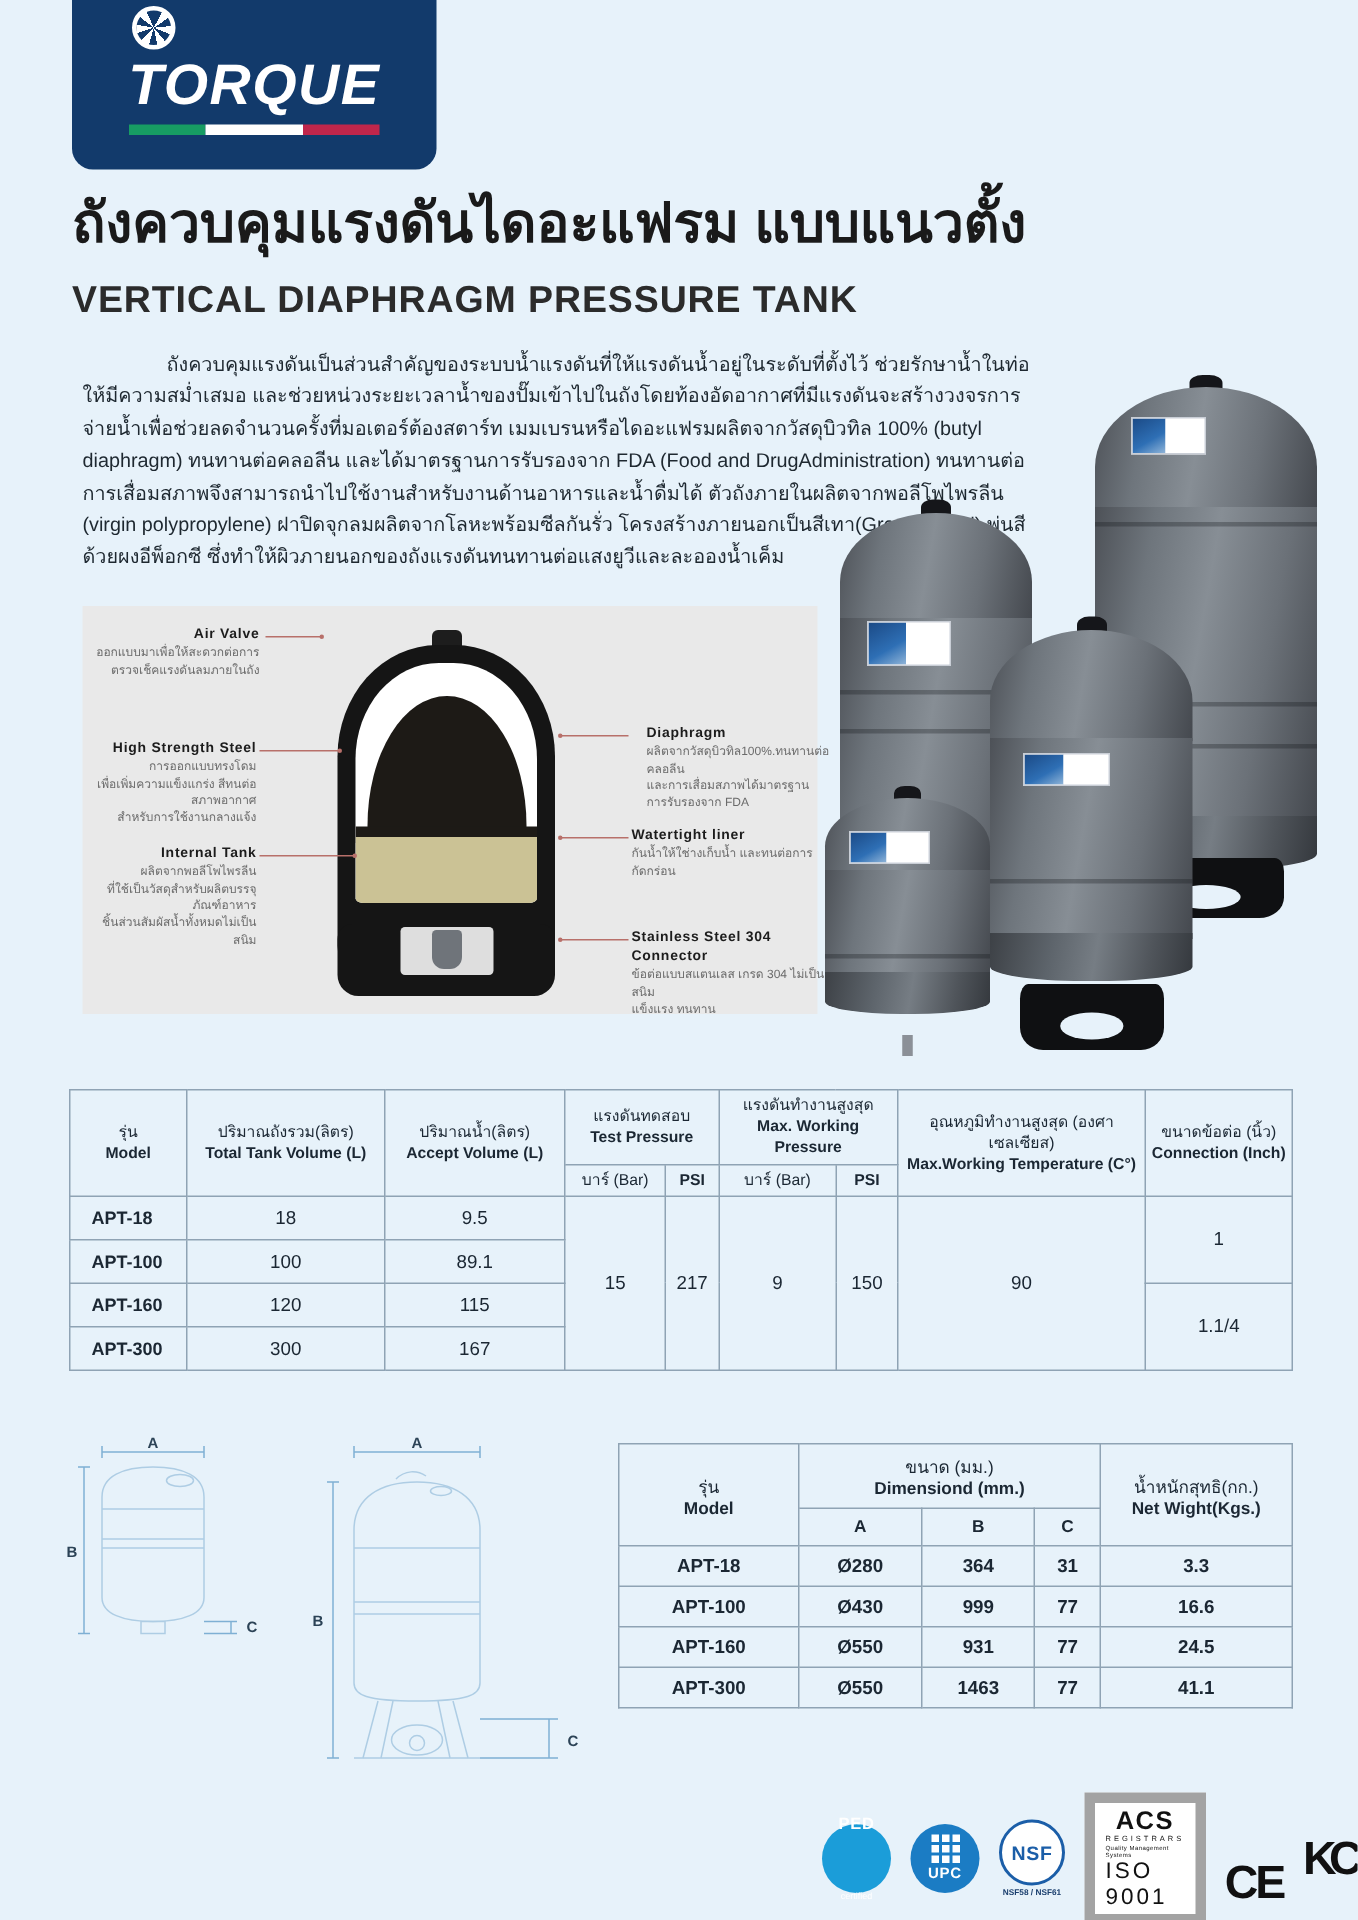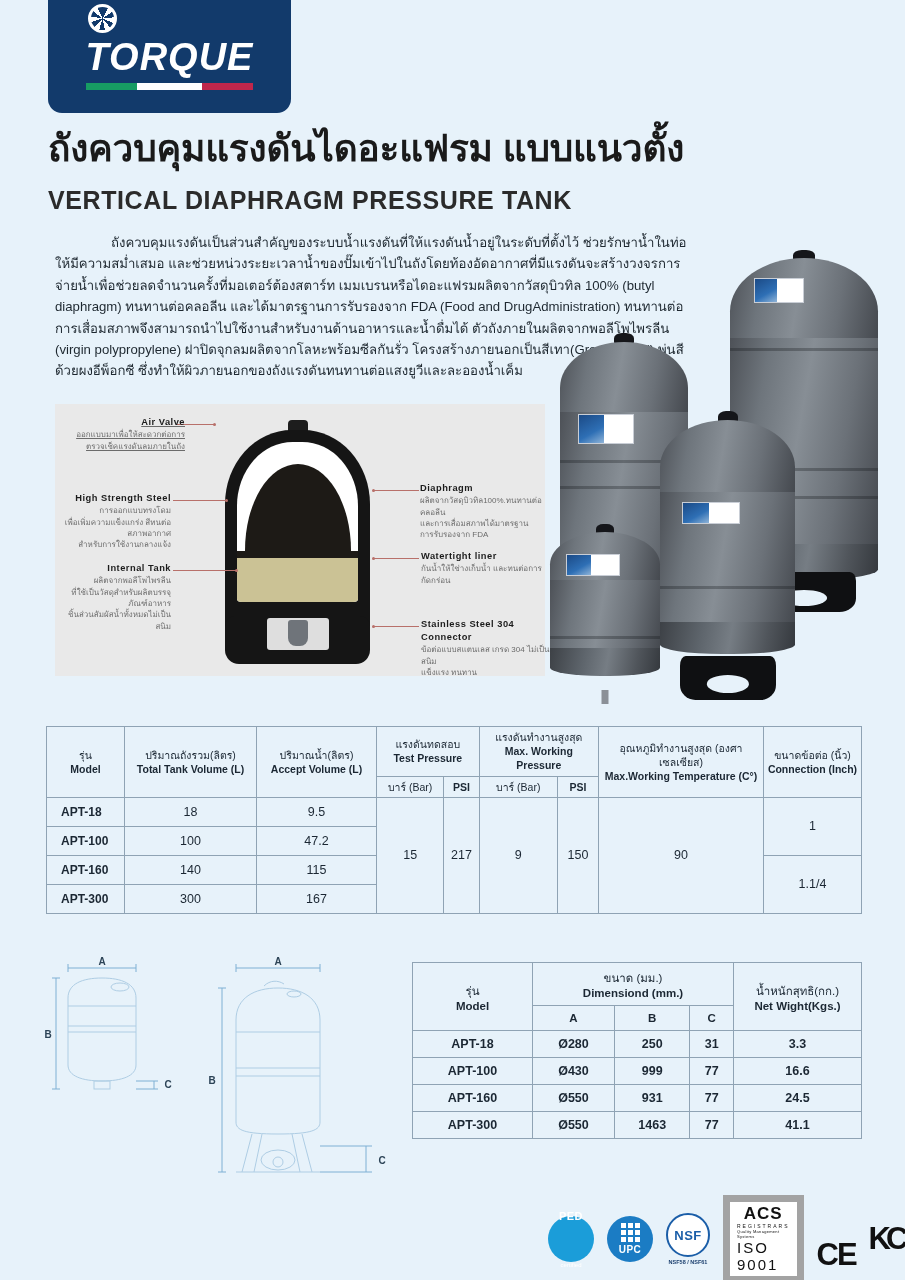--- a/index.html
+++ b/index.html
@@ -325,39 +325,39 @@
       </div>
     </div>
 
     <div class="lead to-right" style="left:122px; top:20px; width:38px;"></div>
     <div class="lead to-right" style="left:118px; top:96px; width:54px;"></div>
     <div class="lead to-right" style="left:118px; top:166px; width:64px;"></div>
     <div class="lead to-left" style="left:318px; top:86px; width:46px;"></div>
     <div class="lead to-left" style="left:318px; top:154px; width:46px;"></div>
     <div class="lead to-left" style="left:318px; top:222px; width:46px;"></div>
 
-    <div class="callout left" style="left:12px; top:12px; width:118px;text-decoration:underline;">
+    <div class="callout left" style="left:0px; top:12px; width:118px;">
       <div class="ttl">Air Valve</div>
       <div style="white-space:pre-line;">ออกแบบมาเพื่อให้สะดวกต่อการ
 ตรวจเช็คแรงดันลมภายในถัง</div>
     </div>
     <div class="callout left" style="left:0px; top:88px; width:116px;">
       <div class="ttl">High Strength Steel</div>
       <div style="white-space:pre-line;">การออกแบบทรงโดม
 เพื่อเพิ่มความแข็งแกร่ง สีทนต่อสภาพอากาศ
 สำหรับการใช้งานกลางแจ้ง</div>
     </div>
     <div class="callout left" style="left:0px; top:158px; width:116px;">
       <div class="ttl">Internal Tank</div>
       <div style="white-space:pre-line;">ผลิตจากพอลีโพไพรลีน
 ที่ใช้เป็นวัสดุสำหรับผลิตบรรจุภัณฑ์อาหาร
 ชิ้นส่วนสัมผัสน้ำทั้งหมดไม่เป็นสนิม</div>
     </div>
 
-    <div class="callout right" style="left:365px; top:78px; width:124px;">
+    <div class="callout right" style="left:376px; top:78px; width:124px;">
       <div class="ttl">Diaphragm</div>
       <div style="white-space:pre-line;">ผลิตจากวัสดุบิวทิล100%.ทนทานต่อคลอลีน
 และการเสื่อมสภาพได้มาตรฐาน
 การรับรองจาก FDA</div>
     </div>
     <div class="callout right" style="left:366px; top:146px; width:124px;">
       <div class="ttl">Watertight liner</div>
       <div style="white-space:pre-line;">กันน้ำให้ใช่างเก็บน้ำ และทนต่อการกัดกร่อน</div>
     </div>
     <div class="callout right" style="left:366px; top:214px; width:130px;">
@@ -414,25 +414,25 @@
         <td class="num" rowspan="4">15</td>
         <td class="num" rowspan="4">217</td>
         <td class="num" rowspan="4">9</td>
         <td class="num" rowspan="4">150</td>
         <td class="num" rowspan="4">90</td>
         <td class="num" rowspan="2">1</td>
       </tr>
       <tr style="height:29px;">
         <td class="model">APT-100</td>
         <td class="num">100</td>
-        <td class="num">47.2</td>
+        <td class="num">89.1</td>
       </tr>
       <tr style="height:29px;">
         <td class="model">APT-160</td>
-        <td class="num">140</td>
+        <td class="num">120</td>
         <td class="num">115</td>
         <td class="num" rowspan="2">1.1/4</td>
       </tr>
       <tr style="height:29px;">
         <td class="model">APT-300</td>
         <td class="num">300</td>
         <td class="num">167</td>
       </tr>
     </tbody>
   </table>
@@ -505,21 +505,21 @@
       <tr>
         <th class="th-en">A</th>
         <th class="th-en">B</th>
         <th class="th-en">C</th>
       </tr>
     </thead>
     <tbody>
       <tr>
         <td class="model">APT-18</td>
         <td>Ø280</td>
-        <td>250</td>
+        <td>364</td>
         <td>31</td>
         <td>3.3</td>
       </tr>
       <tr>
         <td class="model">APT-100</td>
         <td>Ø430</td>
         <td>999</td>
         <td>77</td>
         <td>16.6</td>
       </tr>

